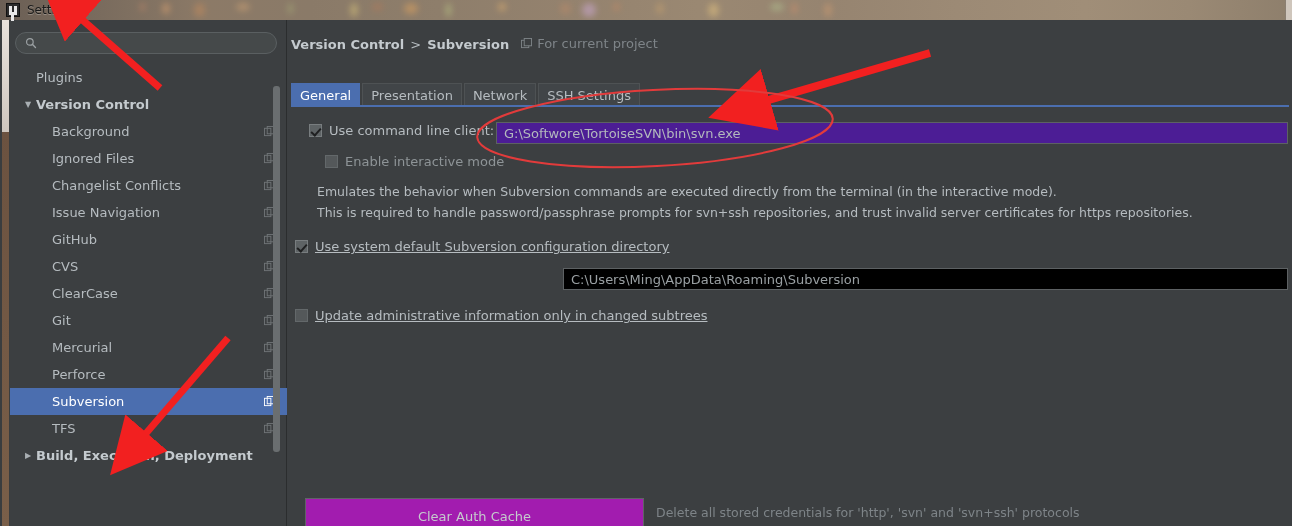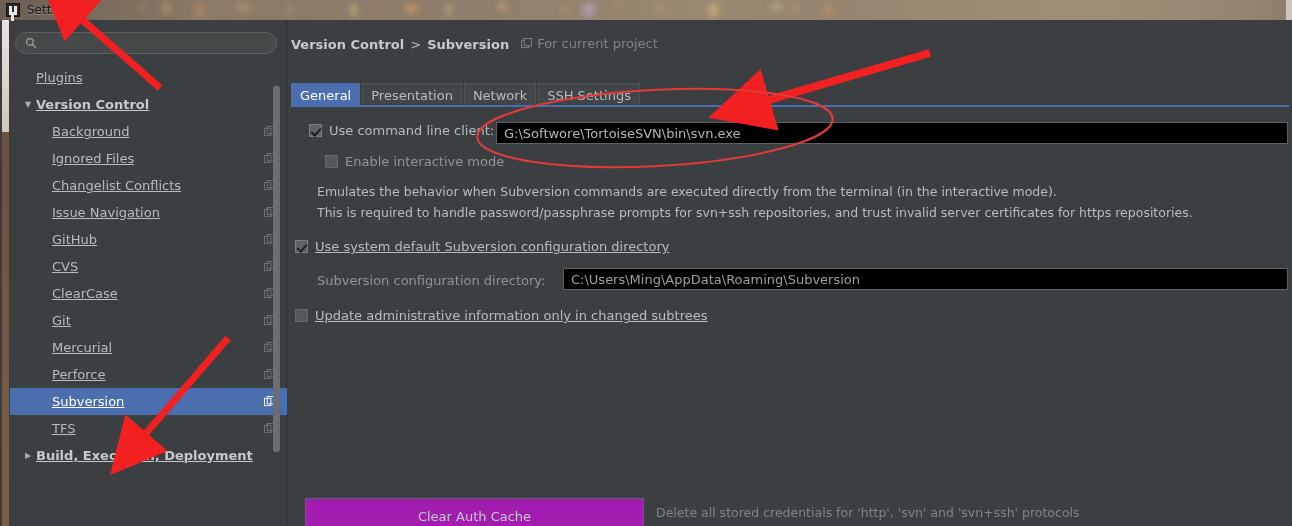--- a/index.html
+++ b/index.html
@@ -105,21 +105,21 @@
     height: 27px; display: flex; align-items: center;
     padding-right: 12px; color: #b6bcc0; font-size: 13px;
     white-space: nowrap;
   }
   .tree-row.group { font-weight: bold; color: #c4cace; }
   .tree-row.selected { background: #4b6eaf; color: #ffffff; }
   .tree-row .twisty {
     width: 16px; flex: none; text-align: center;
     font-size: 8px; color: #a9afb3; margin-left: 10px;
   }
-  .tree-row .lbl { flex: 1; text-decoration: underline; }
+  .tree-row .lbl { flex: 1; }
   .tree-row.lvl0 .lbl { margin-left: 0; }
   .tree-row.lvl1 .lbl { margin-left: 42px; }
   .tree-row.lvl0.noarrow .lbl { margin-left: 26px; }
   .copy-ico { width: 11px; height: 11px; flex: none; opacity: .55; }
   .tree-row.selected .copy-ico { opacity: 1; }
 
   .side-scroll {
     position: absolute; right: 6px; top: 66px;
     width: 7px; height: 366px; background: #6a6e70; border-radius: 3px;
   }
@@ -170,21 +170,21 @@
     border: solid #1f2021; border-width: 0 2px 2px 0;
     transform: rotate(42deg);
   }
   .cb.disabled { background: #54585a; border-color: #63686a; }
 
   .cb-label { font-size: 13px; color: #b6bcc0; margin-left: 7px; white-space: nowrap; }
   .cb-label.dim { color: #8e9497; }
   .u { text-decoration: underline; }
 
   .field {
-    height: 22px; background: #000000; border: 1px solid #5d6163;
+    height: 22px; background: #4c1d95; border: 1px solid #5d6163;
     display: flex; align-items: center; padding-left: 7px;
     font-size: 13px; color: #b3b9bd; white-space: nowrap; overflow: hidden;
   }
 
   .desc {
     position: absolute; font-size: 12.5px; color: #b6bcc0; white-space: nowrap;
   }
 
   .field-label { font-size: 13px; color: #8e9497; white-space: nowrap; }
 
@@ -416,21 +416,20 @@
         </div>
 
         <div class="desc" style="left:26px; top:72px;">Emulates the behavior when Subversion commands are executed directly from the terminal (in the interactive mode).</div>
         <div class="desc" style="left:26px; top:93px;">This is required to handle password/passphrase prompts for svn+ssh repositories, and trust invalid server certificates for https repositories.</div>
 
         <div class="row" style="left:4px; top:127px;">
           <span class="cb checked"></span>
           <span class="cb-label u">Use system default Subversion configuration directory</span>
         </div>
 
-        <div class="field-label" style="position:absolute; left:26px; top:161px;">Subversion configuration directory:</div>
         <div class="field" style="position:absolute; left:272px; top:156px; width:725px; background:#000000; color:#9aa0a3;">
           <span>C:\Users\Ming\AppData\Roaming\Subversion</span>
         </div>
 
         <div class="row" style="left:4px; top:196px;">
           <span class="cb disabled"></span>
           <span class="cb-label u">Update administrative information only in changed subtrees</span>
         </div>
 
         <div class="btn" style="left:14px; top:386px; width:339px;">

